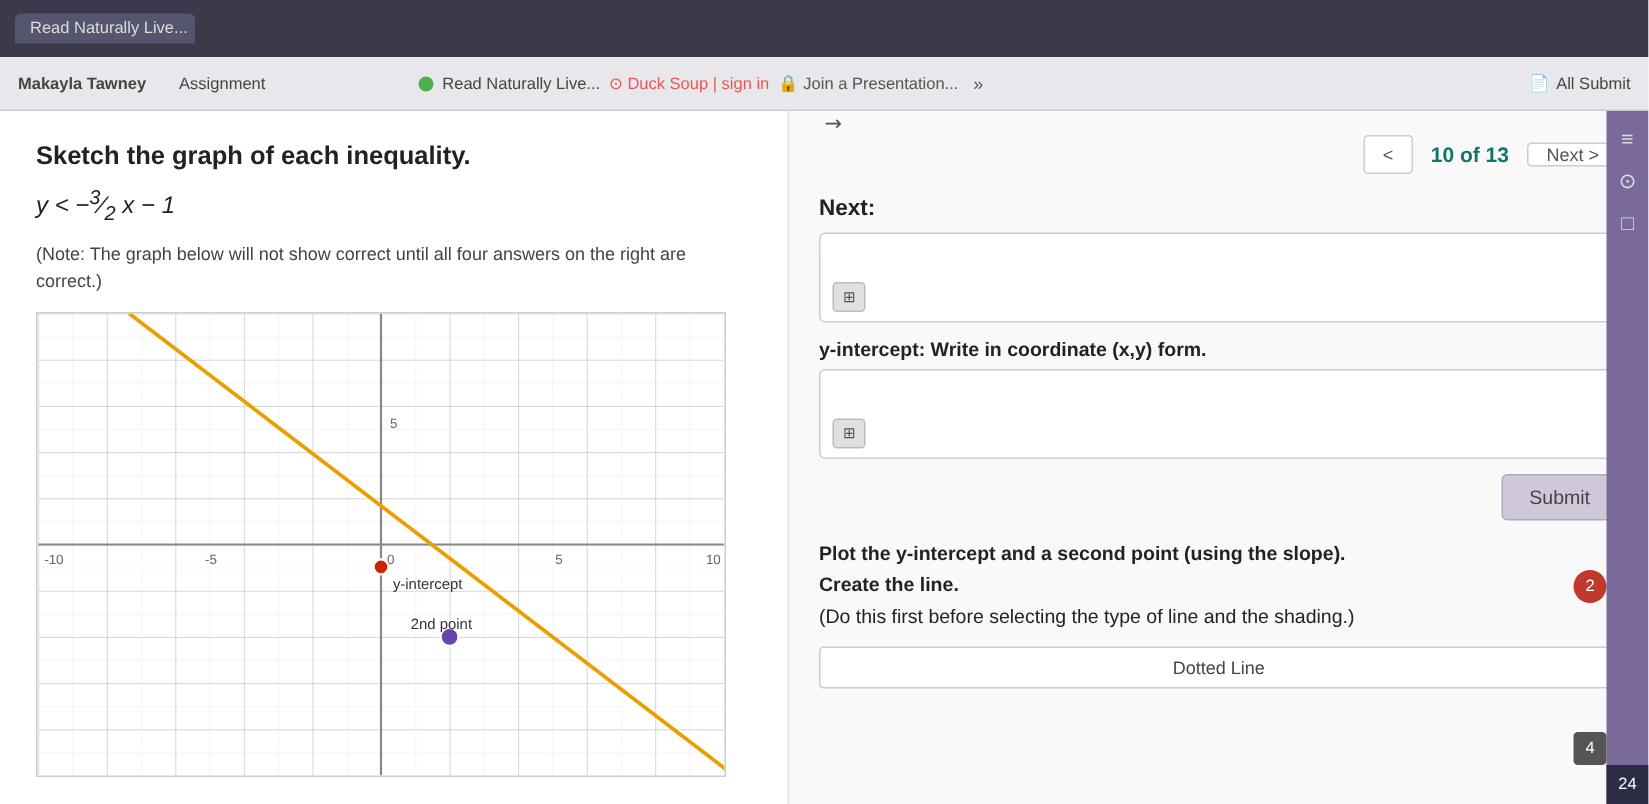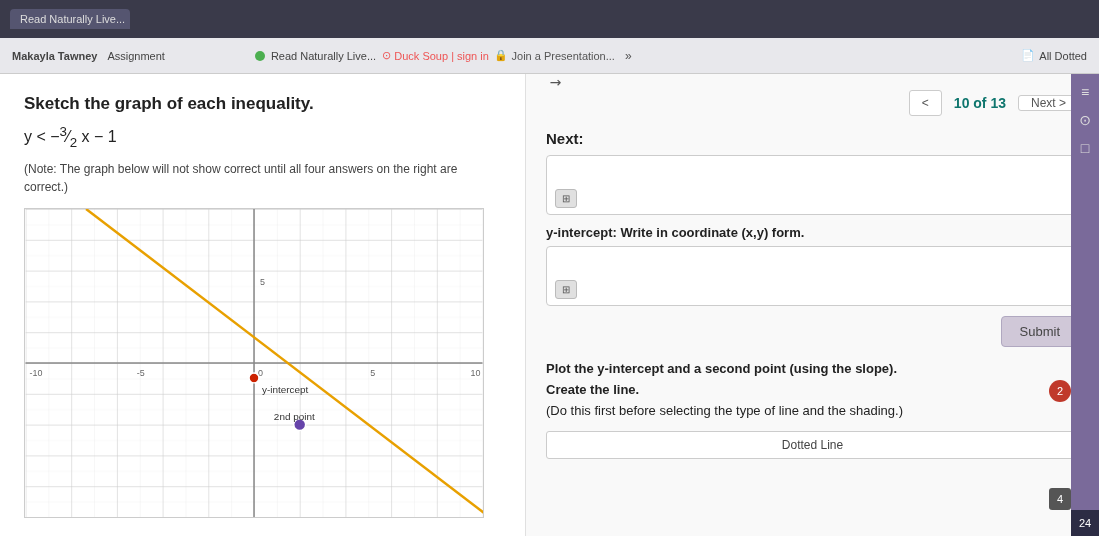--- a/index.html
+++ b/index.html
@@ -32,21 +32,21 @@
       white-space: nowrap;
     }
 
     
     .top-bar {
       background: #e8e8ec;
       height: 36px;
       display: flex;
       align-items: center;
       padding: 0 12px;
-      gap: 10px;
+      gap: 22px;
       border-bottom: 1px solid #ccc;
     }
     .top-bar-user {
       font-size: 11px;
       color: #444;
       font-weight: bold;
     }
     .top-bar-assignment {
       font-size: 11px;
       color: #444;
@@ -103,20 +103,21 @@
     .question-title {
       font-size: 17px;
       font-weight: bold;
       color: #222;
       margin-bottom: 10px;
     }
     .question-equation {
       font-size: 16px;
       color: #222;
       margin-bottom: 10px;
+      font-style: italic;
     }
     .question-note {
       font-size: 12px;
       color: #444;
       margin-bottom: 12px;
       line-height: 1.5;
     }
 
     
     .graph-container {
@@ -343,21 +344,21 @@
     </div>
     <div class="top-bar-join">
       <span>🔒</span>
       <span>Join a Presentation...</span>
     </div>
     <span class="top-bar-arrows">»</span>
   </div>
 
   <div class="top-bar-bookmarks">
     <span>📄</span>
-    <span>All Dotted</span>
+    <span>All Submit</span>
   </div>
 </div>
 
 <div class="main-content">
 
   <div class="left-panel">
     <div class="question-title">Sketch the graph of each inequality.</div>
 
     <div class="question-equation">
       y &lt; −<sup>3</sup>⁄<sub>2</sub> x − 1

